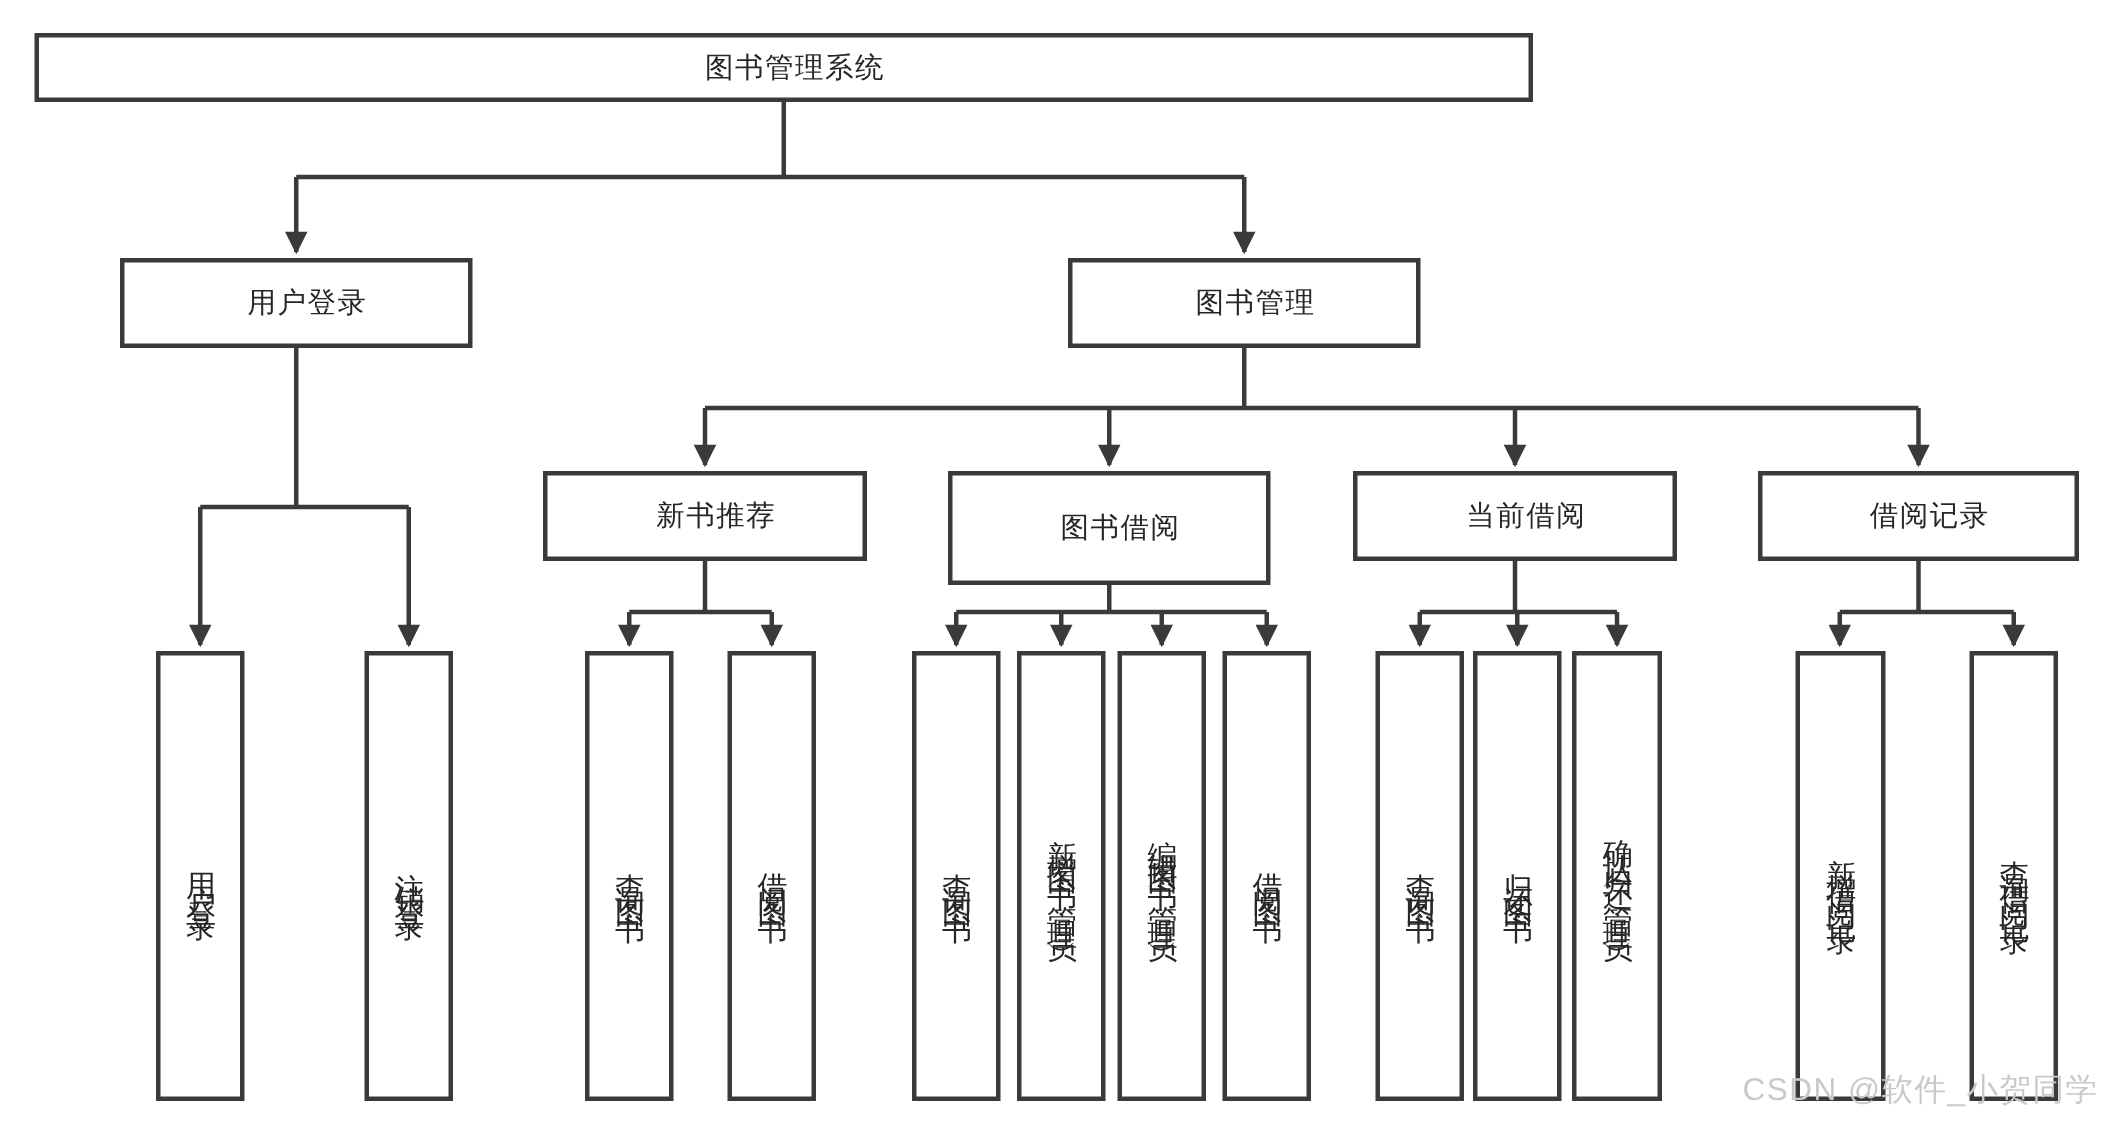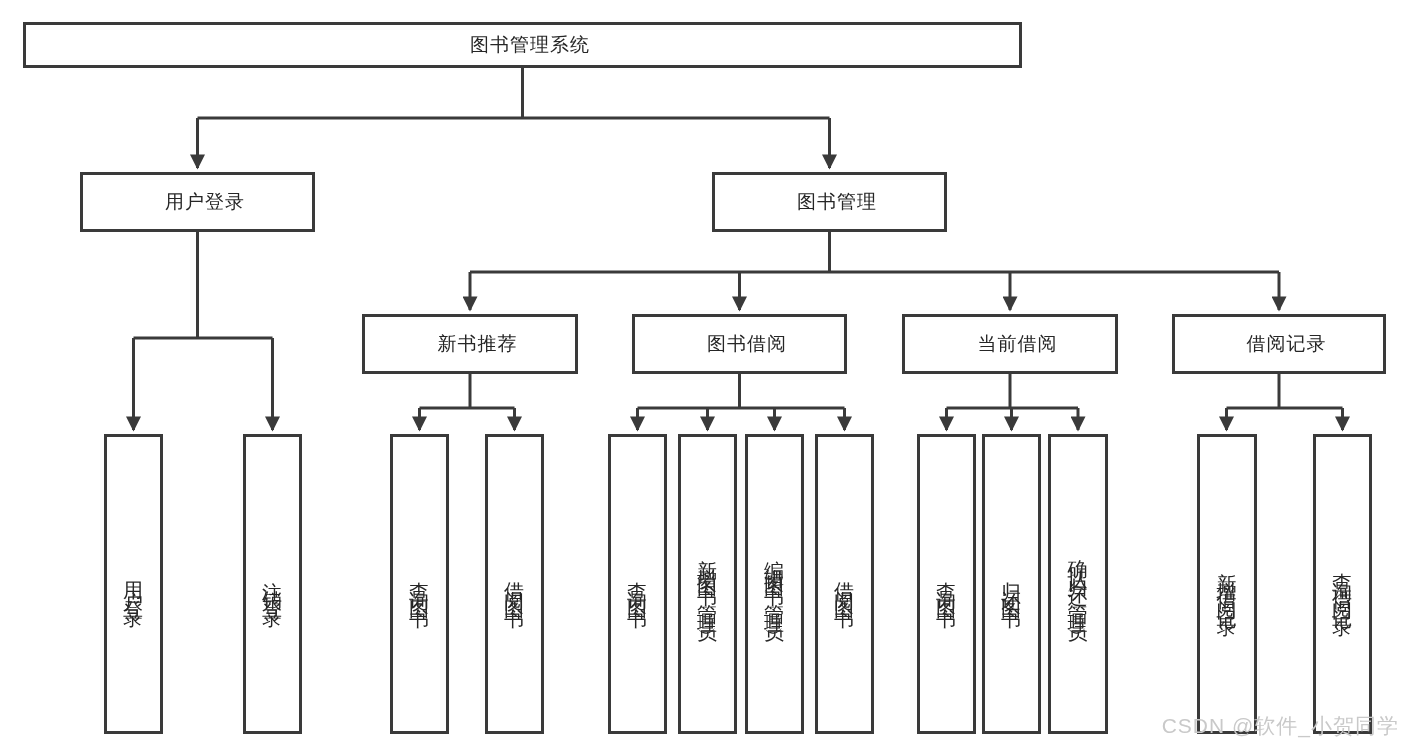--- a/index.html
+++ b/index.html
@@ -114,21 +114,21 @@
       <path d="M1342.5 408 V430" marker-end="url(#arrow)"></path>
     </g>
   </svg>
 
   <div class="node h-node root-node" style="left:23px; top:22px; width:999px; height:46px;">图书管理系统</div>
 
   <div class="node h-node" style="left:80px; top:172px; width:235px; height:60px;">用户登录</div>
   <div class="node h-node" style="left:362px; top:314px; width:216px; height:60px;">新书推荐</div>
 
   <div class="node h-node" style="left:712px; top:172px; width:235px; height:60px;">图书管理</div>
-  <div class="node h-node" style="left:632px; top:314px; width:215px; height:60px;">图书借阅</div>
+  <div class="node h-node" style="left:632px; top:314px; width:215px; height:76px;">图书借阅</div>
   <div class="node h-node" style="left:902px; top:314px; width:216px; height:60px;font-family:Liberation Serif, serif;">当前借阅</div>
   <div class="node h-node" style="left:1172px; top:314px; width:214px; height:60px;">借阅记录</div>
 
   <div class="node leaf" style="left:104px; top:434px; width:59px; height:300px;">用户登录</div>
   <div class="node leaf" style="left:243px; top:434px; width:59px; height:300px;">注销登录</div>
 
   <div class="node leaf" style="left:390px; top:434px; width:59px; height:300px;">查询图书</div>
   <div class="node leaf" style="left:485px; top:434px; width:59px; height:300px;">借阅图书</div>
 
   <div class="node leaf" style="left:608px; top:434px; width:59px; height:300px;">查询图书</div>

